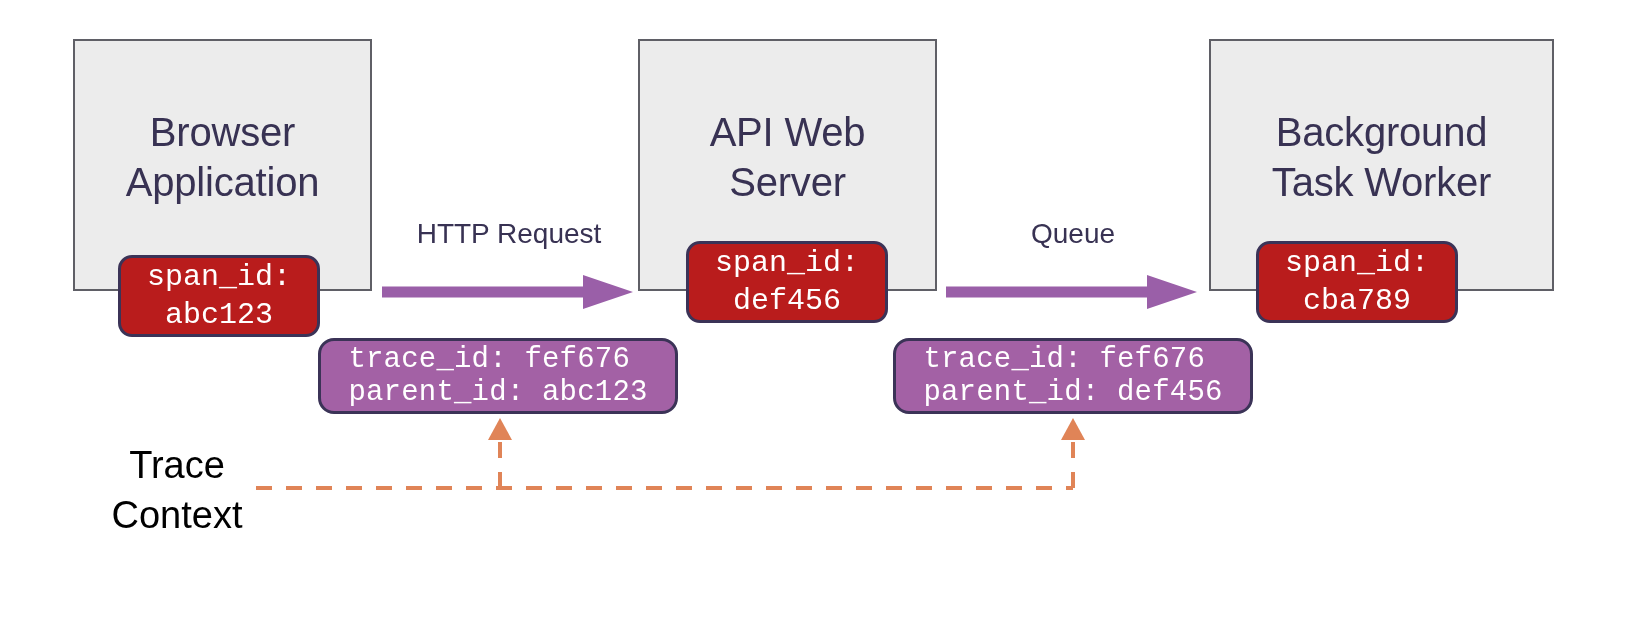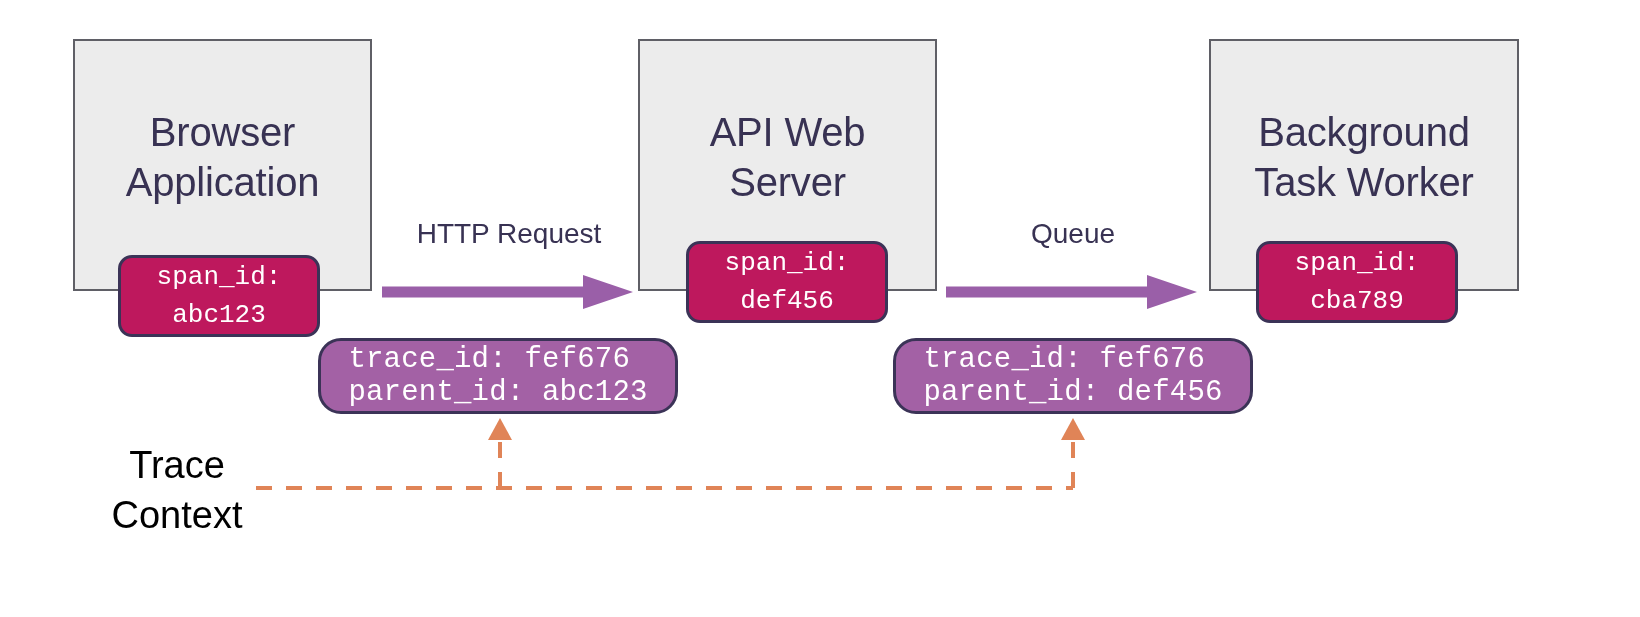--- a/index.html
+++ b/index.html
@@ -35,41 +35,41 @@
     color: #383253;
     text-align: center;
     white-space: pre-line;
     letter-spacing: -0.2px;
     margin-top: -16px;
   }
 
   
   .span-badge {
     position: absolute;
-    background: #be185d;
+    background: #b91c1c;
     border: 3px solid #3b3357;
     border-radius: 14px;
     box-sizing: border-box;
     display: flex;
     align-items: center;
     justify-content: center;
     color: #ffffff;
     font-family: "Liberation Mono", monospace;
-    font-size: 26px;
+    font-size: 30px;
     line-height: 38px;
     text-align: center;
     white-space: pre-line;
   }
 
   
   .ctx-box {
     position: absolute;
     background: #a361a5;
     border: 3px solid #3b3357;
-    border-radius: 23px;
+    border-radius: 16px;
     box-sizing: border-box;
     display: flex;
     align-items: center;
     justify-content: center;
     color: #ffffff;
     font-family: "Liberation Mono", monospace;
     font-size: 29px;
     line-height: 33px;
     text-align: left;
     white-space: pre-line;
@@ -121,21 +121,21 @@
   <div class="service-box" style="left:638px; top:39px; width:299px; height:252px;">
     <div class="service-title">API Web
 Server</div>
   </div>
 
   <div class="service-box" style="left:73px; top:39px; width:299px; height:252px;">
     <div class="service-title">Browser
 Application</div>
   </div>
 
-  <div class="service-box" style="left:1209px; top:39px; width:310px; height:252px;">
+  <div class="service-box" style="left:1209px; top:39px; width:345px; height:252px;">
     <div class="service-title">Background
 Task Worker</div>
   </div>
 
   <div class="edge-label" style="left:378px; top:218px; width:262px;">HTTP Request</div>
 
   <div class="edge-label" style="left:942px; top:218px; width:262px;">Queue</div>
 
   <div class="span-badge" style="left:118px; top:255px; width:202px; height:82px;">span_id:
 abc123</div>

